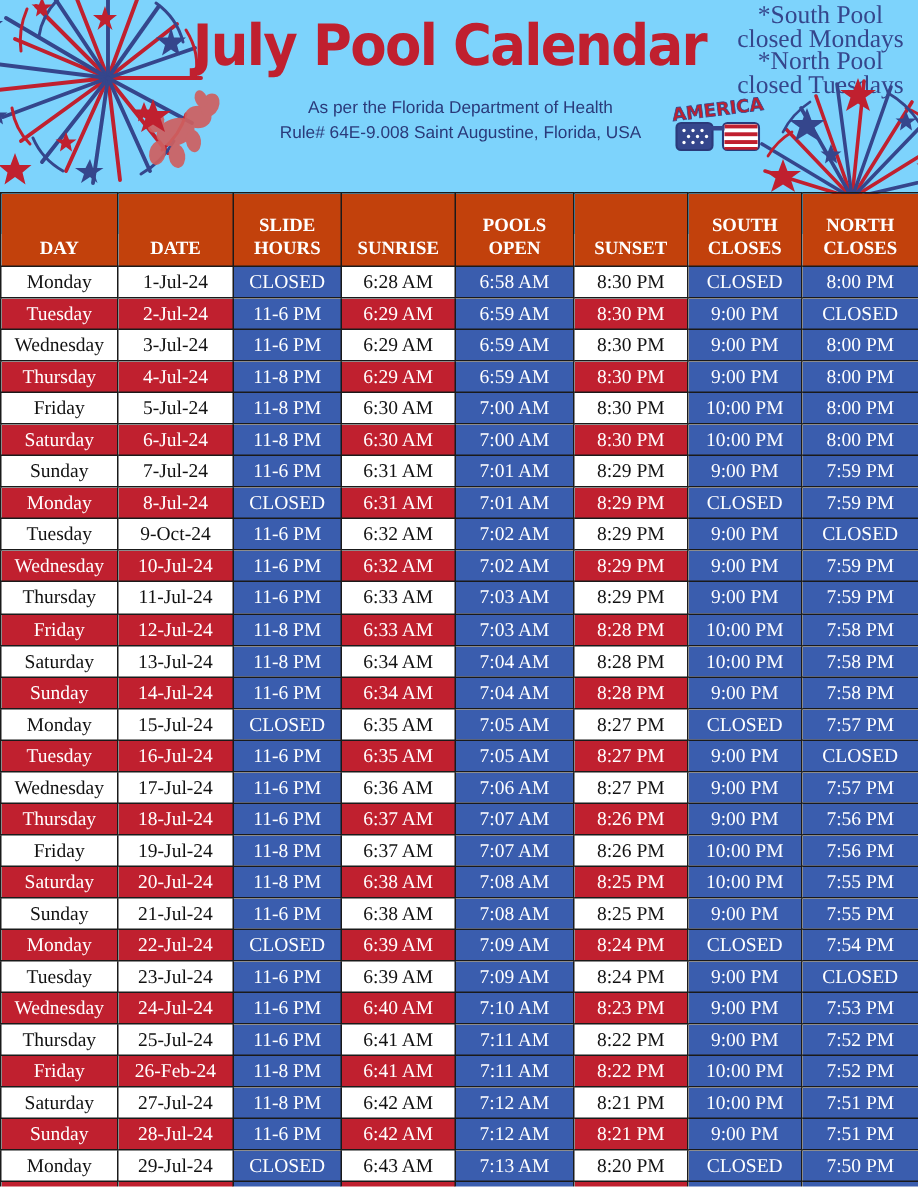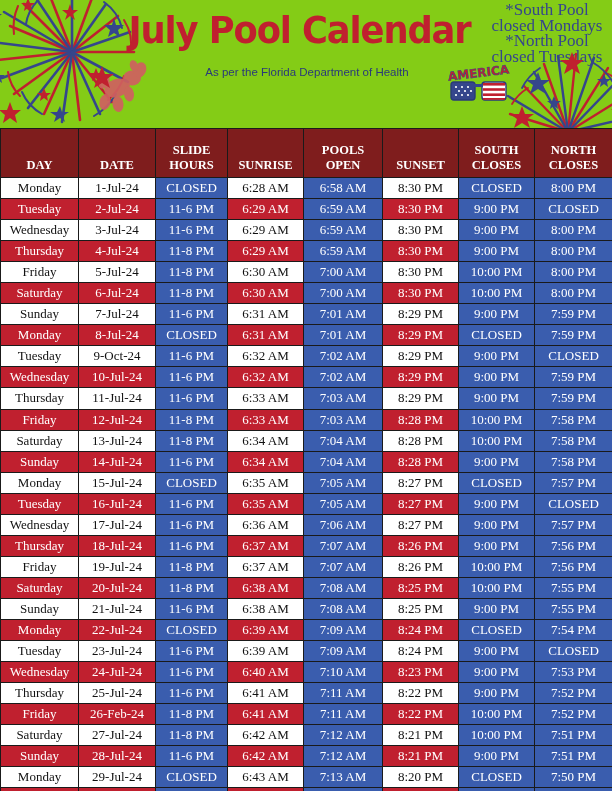--- a/index.html
+++ b/index.html
@@ -4,21 +4,21 @@
 <style>
   html,body{margin:0;padding:0;}
   body{
     width:612px;height:791px;overflow:hidden;background:#ffffff;
     font-family:"Liberation Serif", serif;
     -webkit-font-smoothing:antialiased;
   }
   .page{position:relative;width:612px;height:791px;}
 
   
-  .header{position:relative;width:612px;height:156px;overflow:hidden;background:#84cc16;}
+  .header{position:relative;width:612px;height:156px;overflow:hidden;background:#7dd3fc;}
 
   .fw-left{position:absolute;left:-16px;top:-10px;width:185px;height:140px;}
   .fw-right{position:absolute;left:500px;top:44px;width:130px;height:95px;}
 
   .title{
     position:absolute;left:118px;top:8px;width:300px;
     text-align:center;
     font-family:"DejaVu Sans", sans-serif;
     font-weight:bold;
     font-size:38px;
@@ -65,21 +65,21 @@
 
   table.cal th, table.cal td{
     border:1px solid #1a1a1a;
     text-align:center;
     padding:0;
     font-family:"Liberation Serif", serif;
     overflow:hidden;
     white-space:nowrap;
   }
   table.cal thead th{
-    background:#7f1d1d;color:#ffffff;
+    background:#c2410c;color:#ffffff;
     font-weight:bold;font-size:12.5px;
     height:44px;line-height:15px;
     vertical-align:bottom;
     padding-bottom:4px;
   }
   table.cal thead th span{display:block;}
   table.cal tbody td{
     height:20.05px;line-height:20.05px;
     font-size:13px;
   }
@@ -158,20 +158,21 @@
         <ellipse cx="145" cy="104" rx="5" ry="7.5" transform="rotate(-8 145 104)"></ellipse>
         <ellipse cx="120" cy="92" rx="5" ry="7" transform="rotate(30 120 92)"></ellipse>
       </g>
       <polygon fill="#c0202f" points="118,76 121,84 130,84 123,89 126,98 118,93 110,98 113,89 106,84 115,84"></polygon>
     </svg>
 
     <div class="title">July Pool Calendar</div>
 
     <div class="subtitle">
       <div>As per the Florida Department of Health</div>
+      <div>Rule# 64E-9.008 Saint Augustine, Florida, USA</div>
     </div>
 
     <div class="notes">
       <div>*South Pool</div>
       <div>closed Mondays</div>
       <div>*North Pool</div>
       <div>closed Tuesdays</div>
     </div>
 
     <svg class="sunglasses" viewBox="0 0 62 46">

